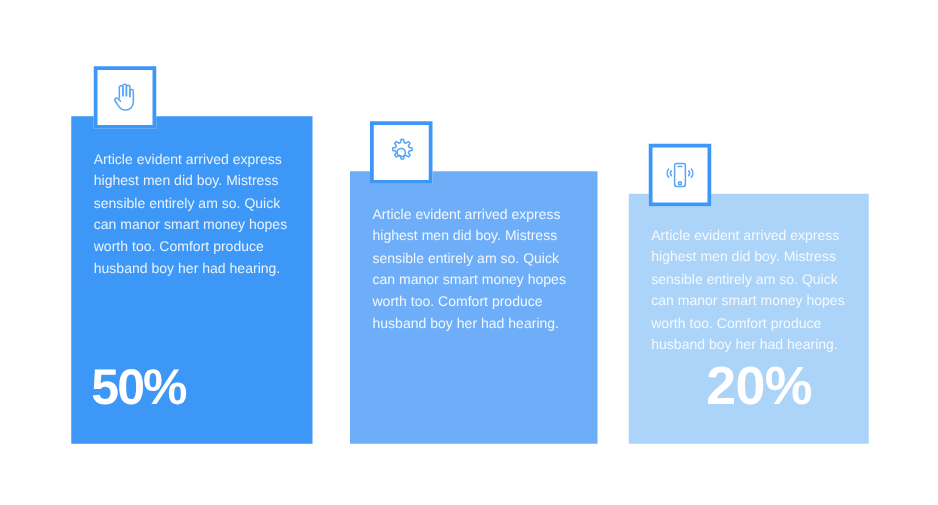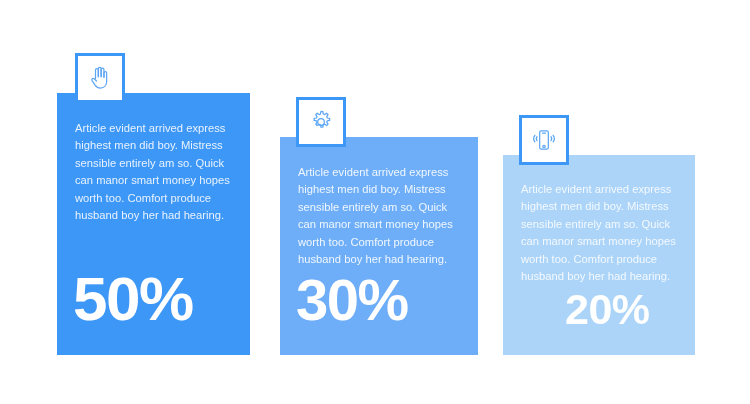--- a/index.html
+++ b/index.html
@@ -55,21 +55,21 @@
     width: 193px;
     height: 262px;          
     background: #3D97F7;
   }
   #card-1 .body-text {
     top: 27px;
     color: #e8f2fe;
   }
   #card-1 .pct {
     bottom: 25px;
-    font-size: 62px;
+    font-size: 40px;
   }
 
   
   #card-2 {
     left: 280px;
     width: 198px;
     height: 218px;          
     background: #6EAEF8;
   }
   #card-2 .body-text {
@@ -151,21 +151,20 @@
                  0.62 1.5 2.5 0.45 0 2.1 -2.5 0.45 -0.62 1.5 1.45 2.1 -1.5 1.5
                  -2.1-1.45 -1.5 0.62 -0.45 2.5 -2.1 0 -0.45-2.5 -1.5-0.62
                  -2.1 1.45 -1.5-1.5 1.45-2.1 -0.62-1.5 -2.5-0.45 0-2.1
                  2.5-0.45 0.62-1.5 -1.45-2.1 1.5-1.5 2.1 1.45 1.5-0.62 0.45-2.5z"></path>
         <circle cx="16" cy="16" r="3.5"></circle>
       </svg>
     </div>
 
     <div class="body-text">Article evident arrived express highest men did boy. Mistress sensible entirely am so. Quick can manor smart money hopes worth too. Comfort produce husband boy her had hearing.</div>
 
-    <div class="pct">30%</div>
   </div>
 
   <div class="card" id="card-3">
 
     <div class="icon-badge">
       <svg viewBox="0 0 32 32" fill="none" stroke="#5aa5f5" stroke-width="1.3" stroke-linecap="round" stroke-linejoin="round">
         <rect x="11.4" y="6.2" width="9.2" height="19.6" rx="1.6"></rect>
         <line x1="14.4" y1="8.7" x2="17.6" y2="8.7"></line>
         <circle cx="16" cy="23.0" r="1.25"></circle>
         <path d="M8.6 12.4c-0.9 1.1-0.9 3.1 0 4.2"></path>

